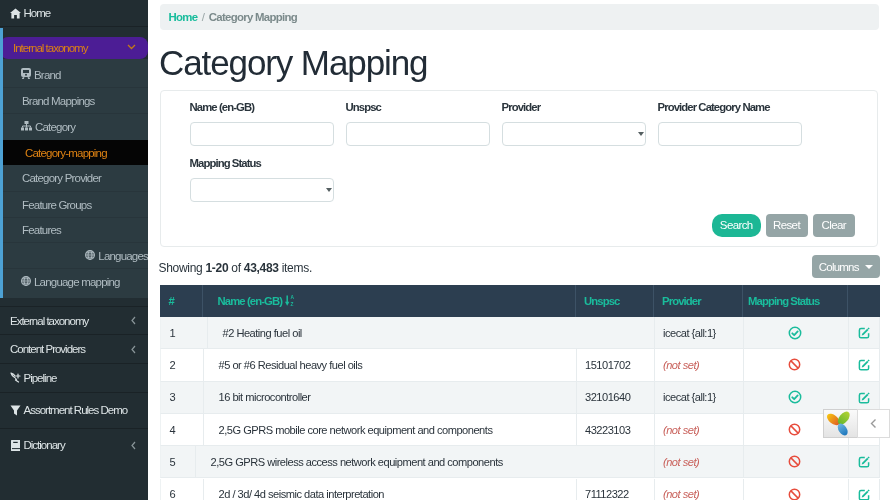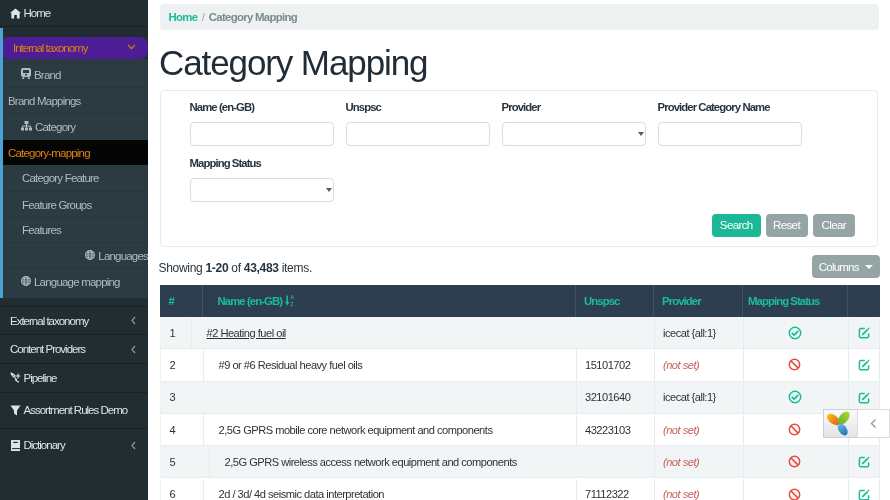--- a/index.html
+++ b/index.html
@@ -23,21 +23,21 @@
 .crumb { position:absolute; left:11.5px; top:4px; width:719px; height:26px; background:#eef1f2; border-radius:4px; font-size:11.4px; font-weight:700; letter-spacing:-0.7px; display:flex; align-items:center; padding-left:9px; color:#7b8a8b; }
 .crumb a { color:#18bc9c; text-decoration:none; }
 .crumb .sep { color:#9aa6a7; padding:0 4.5px; font-weight:400; }
 .crumb .cur { font-weight:700; color:#7b8a8b; }
 h1.title { position:absolute; left:11px; top:44.5px; font-size:35px; line-height:1; font-weight:400; color:#222c36; letter-spacing:-1.1px; }
 .panel { position:absolute; left:11.5px; top:89.5px; width:718px; height:157px; border:1px solid #e7ebec; border-radius:4px; background:#fff; }
 .flabel { position:absolute; line-height:13px; font-size:11.3px; letter-spacing:-0.9px; font-weight:700; color:#2a343c; }
 .finput { position:absolute; width:144px; height:24.5px; border:1px solid #d5dee0; border-radius:4px; background:#fff; }
 .caret-dn { position:absolute; width:0; height:0; border-left:3px solid transparent; border-right:3px solid transparent; border-top:4px solid #555f61; }
 .btn { position:absolute; height:23.5px; border-radius:4px; color:#fff; font-size:11.5px; letter-spacing:-0.6px; display:flex; align-items:center; justify-content:center; }
-.btn-teal { background:#1cb795; }
+.btn-teal { background:#1cb795;border-radius:10px; }
 .btn-gray { background:#95a5a6; }
 .summary { position:absolute; left:10.5px; top:261px; font-size:12px; letter-spacing:-0.3px; color:#2a343c; }
 .pagerbtn { position:absolute; height:23px; background:#95a5a6; border-radius:4px; color:#fff; font-size:11.5px; letter-spacing:-0.8px; white-space:nowrap; display:flex; align-items:center; justify-content:center; }
 .pagerbtn .dcaret { display:inline-block; width:0; height:0; border-left:4px solid transparent; border-right:4px solid transparent; border-top:4px solid #fff; margin-left:6px; }
 
 
 #tbl { position:absolute; left:11.5px; top:284.5px; width:720px; }
 .thead { position:absolute; left:0; top:0; width:720px; height:32.5px; background:#2c3e50; }
 .th { position:absolute; top:0; height:32.5px; display:flex; align-items:center; color:#1abc9c; font-size:11.3px; letter-spacing:-0.9px; white-space:nowrap; font-weight:700; border-left:1px solid #3d5266; }
 .trow { position:absolute; left:0; width:720px; height:32.3px; border-bottom:1px solid #e7ecee; border-left:1px solid #eef2f3; border-right:1px solid #e7ecee; }
@@ -70,33 +70,33 @@
 
     <div class="sub" style="top:62px;height:25px;border-top:none;padding-left:21px;">
       <span class="ic" style="width:10px;margin-right:3px;"><svg width="10" height="11" viewBox="0 0 10 11">
             <path d="M2 0 h6 a2 2 0 0 1 2 2 v5 a2 2 0 0 1 -2 2 h-6 a2 2 0 0 1 -2 -2 v-5 a2 2 0 0 1 2 -2 z" fill="#b0bcc2"></path>
             <rect x="2" y="2" width="6" height="3" fill="#2c3b41"></rect>
             <circle cx="5" cy="6.7" r="1" fill="#2c3b41"></circle>
             <path d="M2 9 L0.8 11 h2 l0.7 -1.4 z M8 9 L9.2 11 h-2 l-0.7 -1.4 z" fill="#b0bcc2"></path>
           </svg></span>
       <span>Brand</span>
     </div>
-    <div class="sub" style="top:87px;height:26px;padding-left:8px;">Brand Mappings</div>
+    <div class="sub" style="top:87px;height:26px;padding-left:22px;">Brand Mappings</div>
     <div class="sub" style="top:113px;height:26px;padding-left:21px;">
       <span class="ic" style="width:11px;margin-right:3px;"><svg width="11" height="10" viewBox="0 0 11 10">
             <rect x="3.5" y="0" width="4" height="3" fill="#b0bcc2"></rect>
             <rect x="0" y="6.5" width="3" height="3" fill="#b0bcc2"></rect>
             <rect x="4" y="6.5" width="3" height="3" fill="#b0bcc2"></rect>
             <rect x="8" y="6.5" width="3" height="3" fill="#b0bcc2"></rect>
             <path d="M5.5 3 v2 M1.5 6.5 v-1.5 h8 v1.5 M5.5 5 v1.5" stroke="#b0bcc2" stroke-width="1" fill="none"></path>
           </svg></span>
       <span>Category</span>
     </div>
-    <div class="sub active-sub" style="top:140px;height:25px;padding-left:8px;border-top:none;">Category-mapping</div>
-    <div class="sub" style="top:165px;height:26px;border-top:none;padding-left:22px;">Category Feature</div>
+    <div class="sub active-sub" style="top:140px;height:25px;padding-left:25px;border-top:none;">Category-mapping</div>
+    <div class="sub" style="top:165px;height:26px;border-top:none;padding-left:22px;">Category Provider</div>
     <div class="sub" style="top:191px;height:26px;padding-left:22px;">Feature Groups</div>
     <div class="sub" style="top:217px;height:25px;padding-left:22px;">Features</div>
     <div class="sub" style="top:242px;height:26px;padding-left:21px;justify-content:flex-end;">
       <span class="ic" style="width:10px;margin-right:3px;"><svg width="10" height="10" viewBox="0 0 10 10">
             <circle cx="5" cy="5" r="4.4" fill="none" stroke="#b0bcc2" stroke-width="1.1"></circle>
             <ellipse cx="5" cy="5" rx="2" ry="4.4" fill="none" stroke="#b0bcc2" stroke-width="1"></ellipse>
             <path d="M0.6 5 h8.8 M1.2 2.8 h7.6 M1.2 7.2 h7.6" stroke="#b0bcc2" stroke-width="1"></path>
           </svg></span>
       <span>Languages</span>
     </div>
@@ -192,57 +192,58 @@
               <text x="5.6" y="10.5" font-size="4.8" font-weight="bold" fill="#1abc9c" font-family="Liberation Sans">Z</text>
             </svg>
         </div>
         <div class="th" style="left:415.5px;width:78px;padding-left:8px;">Unspsc</div>
         <div class="th" style="left:493.5px;width:89px;padding-left:8px;">Provider</div>
         <div class="th" style="left:582.5px;width:105px;padding-left:5px;">Mapping Status</div>
         <div class="th" style="left:687.5px;width:32.5px;"></div>
       </div>
       <div class="trow stripe" style="top:32.5px;">
         <div class="td" style="left:0;width:42px;padding-left:9px;border-left:none;">1</div>
-        <div class="td" style="left:30px;width:373.5px;padding-left:15px;text-decoration:underline;">#2 Heating fuel oil</div>
+        <div class="td" style="left:46px;width:373.5px;padding-left:15px;">#2 Heating fuel oil</div>
         <div class="td" style="left:493.5px;width:89px;padding-left:8px;">icecat {all:1}</div>
         <div class="td" style="left:582.5px;width:105px;justify-content:center;padding-right:3px;">
             <svg width="14" height="14" viewBox="0 0 14 14">
               <circle cx="7" cy="7" r="5.7" fill="none" stroke="#1abc9c" stroke-width="1.5"></circle>
               <path d="M4.3 7.3 L6.2 9.2 L9.7 5.4" stroke="#1abc9c" stroke-width="1.8" fill="none" stroke-linecap="round" stroke-linejoin="round"></path>
             </svg>
           </div>
         <div class="td" style="left:687.5px;width:32.5px;justify-content:center;">
             <svg width="13" height="13" viewBox="0 0 13 13">
               <path d="M10.6 7.2 v3 a1.6 1.6 0 0 1 -1.6 1.6 h-6 a1.6 1.6 0 0 1 -1.6 -1.6 v-6 a1.6 1.6 0 0 1 1.6 -1.6 h3.8" fill="none" stroke="#1abc9c" stroke-width="1.5"></path>
               <path d="M5.5 9 l-1.8 0.5 0.5 -1.8 5 -5 1.3 1.3 z" fill="#1abc9c"></path>
               <path d="M10 1.9 l1.2 1.2" stroke="#1abc9c" stroke-width="1.4"></path>
             </svg>
           </div>
       </div>
       <div class="trow" style="top:64.8px;">
         <div class="td" style="left:0;width:42px;padding-left:9px;border-left:none;">2</div>
-        <div class="td" style="left:42px;width:373.5px;padding-left:15px;">#9 or #6 Residual heavy fuel oils</div>
+        <div class="td" style="left:42px;width:373.5px;padding-left:15px;">#5 or #6 Residual heavy fuel oils</div>
         <div class="td" style="left:415.5px;width:78px;padding-left:8px;">15101702</div>
         <div class="td notset" style="left:493.5px;width:89px;padding-left:8px;">(not set)</div>
         <div class="td" style="left:582.5px;width:105px;justify-content:center;padding-right:3px;">
             <svg width="13" height="13" viewBox="0 0 13 13">
               <circle cx="6.5" cy="6.5" r="5.2" fill="none" stroke="#e74c3c" stroke-width="1.5"></circle>
               <line x1="2.9" y1="2.9" x2="10.1" y2="10.1" stroke="#e74c3c" stroke-width="1.5"></line>
             </svg>
           </div>
         <div class="td" style="left:687.5px;width:32.5px;justify-content:center;">
             <svg width="13" height="13" viewBox="0 0 13 13">
               <path d="M10.6 7.2 v3 a1.6 1.6 0 0 1 -1.6 1.6 h-6 a1.6 1.6 0 0 1 -1.6 -1.6 v-6 a1.6 1.6 0 0 1 1.6 -1.6 h3.8" fill="none" stroke="#1abc9c" stroke-width="1.5"></path>
               <path d="M5.5 9 l-1.8 0.5 0.5 -1.8 5 -5 1.3 1.3 z" fill="#1abc9c"></path>
               <path d="M10 1.9 l1.2 1.2" stroke="#1abc9c" stroke-width="1.4"></path>
             </svg>
           </div>
       </div>
       <div class="trow stripe" style="top:97.1px;">
         <div class="td" style="left:0;width:42px;padding-left:9px;border-left:none;">3</div>
+        <div class="td" style="left:42px;width:373.5px;padding-left:15px;">16 bit microcontroller</div>
         <div class="td" style="left:415.5px;width:78px;padding-left:8px;">32101640</div>
         <div class="td" style="left:493.5px;width:89px;padding-left:8px;">icecat {all:1}</div>
         <div class="td" style="left:582.5px;width:105px;justify-content:center;padding-right:3px;">
             <svg width="14" height="14" viewBox="0 0 14 14">
               <circle cx="7" cy="7" r="5.7" fill="none" stroke="#1abc9c" stroke-width="1.5"></circle>
               <path d="M4.3 7.3 L6.2 9.2 L9.7 5.4" stroke="#1abc9c" stroke-width="1.8" fill="none" stroke-linecap="round" stroke-linejoin="round"></path>
             </svg>
           </div>
         <div class="td" style="left:687.5px;width:32.5px;justify-content:center;">
             <svg width="13" height="13" viewBox="0 0 13 13">
@@ -260,21 +261,21 @@
         <div class="td" style="left:582.5px;width:105px;justify-content:center;padding-right:3px;">
             <svg width="13" height="13" viewBox="0 0 13 13">
               <circle cx="6.5" cy="6.5" r="5.2" fill="none" stroke="#e74c3c" stroke-width="1.5"></circle>
               <line x1="2.9" y1="2.9" x2="10.1" y2="10.1" stroke="#e74c3c" stroke-width="1.5"></line>
             </svg>
           </div>
         <div class="td" style="left:687.5px;width:32.5px;justify-content:center;"></div>
       </div>
       <div class="trow stripe" style="top:161.7px;">
         <div class="td" style="left:0;width:42px;padding-left:9px;border-left:none;">5</div>
-        <div class="td" style="left:48px;width:373.5px;padding-left:15px;">2,5G GPRS wireless access network equipment and components</div>
+        <div class="td" style="left:34px;width:373.5px;padding-left:15px;">2,5G GPRS wireless access network equipment and components</div>
         <div class="td notset" style="left:493.5px;width:89px;padding-left:8px;">(not set)</div>
         <div class="td" style="left:582.5px;width:105px;justify-content:center;padding-right:3px;">
             <svg width="13" height="13" viewBox="0 0 13 13">
               <circle cx="6.5" cy="6.5" r="5.2" fill="none" stroke="#e74c3c" stroke-width="1.5"></circle>
               <line x1="2.9" y1="2.9" x2="10.1" y2="10.1" stroke="#e74c3c" stroke-width="1.5"></line>
             </svg>
           </div>
         <div class="td" style="left:687.5px;width:32.5px;justify-content:center;">
             <svg width="13" height="13" viewBox="0 0 13 13">
               <path d="M10.6 7.2 v3 a1.6 1.6 0 0 1 -1.6 1.6 h-6 a1.6 1.6 0 0 1 -1.6 -1.6 v-6 a1.6 1.6 0 0 1 1.6 -1.6 h3.8" fill="none" stroke="#1abc9c" stroke-width="1.5"></path>

